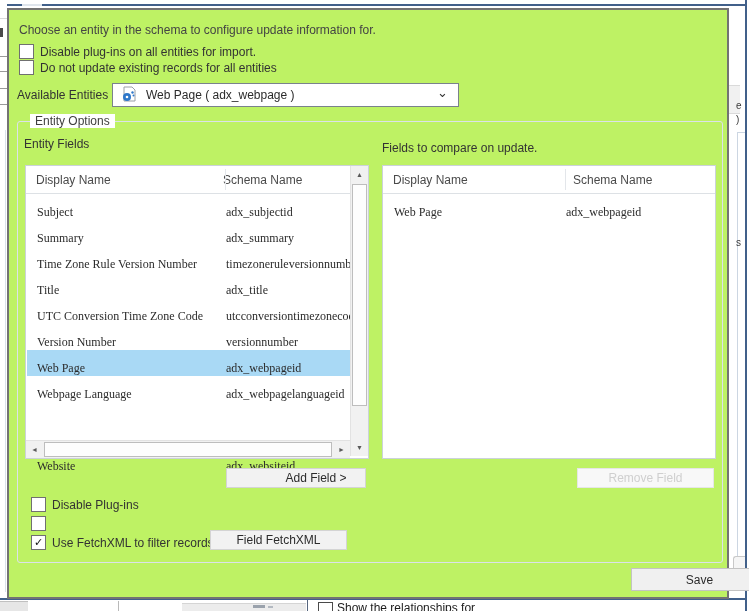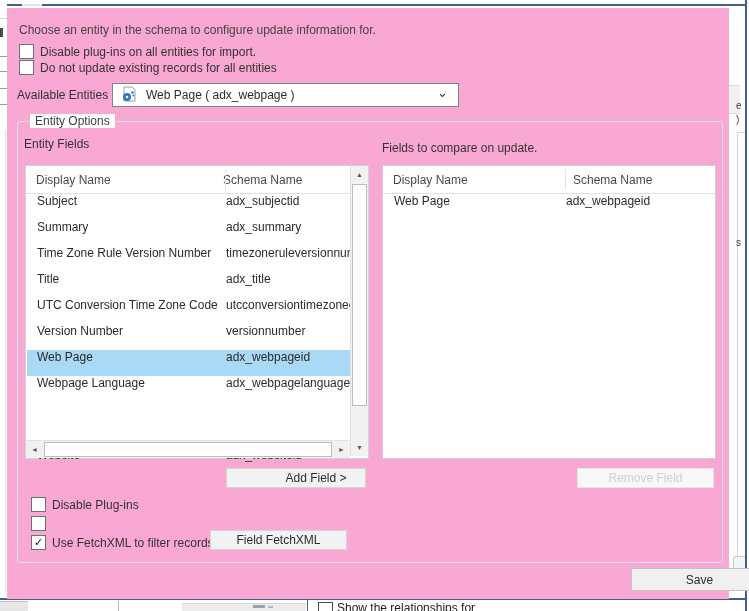--- a/index.html
+++ b/index.html
@@ -25,42 +25,42 @@
   .bs-cell1{left:0;top:601px;width:28px;height:10px;background:#e6e6e6;border-top:1px solid #c0c0c0;}
   .bs-vline1{left:118px;top:601px;width:1px;height:10px;background:#b9b9b9;}
   .bs-band{left:182px;top:603px;width:124px;height:8px;background:#ececec;border-top:1px solid #d5d5d5;}
   .bs-mark1{left:253px;top:605px;width:12px;height:3px;background:#9aa2ac;}
   .bs-mark2{left:268px;top:606px;width:5px;height:2px;background:#b3b9c1;}
   .bs-navy-vline{left:307px;top:600px;width:1px;height:11px;background:#55657e;}
   .bs-cbfrag{left:318px;top:602px;width:13px;height:13px;border:1px solid #4a4a4a;background:#fff;}
   .bs-textclip{left:337px;top:601px;width:160px;height:10px;overflow:hidden;color:#1c1c1c;}
 
   
-  .dialog{left:7px;top:8px;width:718px;height:587px;background:#f9a8d4;border:2px solid #f9a8d4;}
+  .dialog{left:7px;top:8px;width:718px;height:587px;background:#bef264;border:2px solid #737373;}
   .instruction{left:10px;top:13px;color:#444;}
   .cb-box{width:13px;height:13px;border:1px solid #707070;background:#fff;display:inline-block;
           text-align:center;line-height:12px;font-size:11px;color:#111;}
   .cb-row{display:flex;align-items:center;gap:6px;}
   .cb-label{color:#333;}
   .ae-label{left:8px;top:78px;color:#333;}
   .combo{left:103px;top:73px;width:345px;height:22px;border:1px solid #7a828c;background:#fff;
          display:flex;align-items:center;}
   .combo .ent-icon{margin-left:8px;}
   .combo .combo-text{margin-left:9px;color:#2b2b2b;}
   .combo .chev{position:absolute;right:10px;top:1px;color:#333;font-size:13px;}
 
   .groupbox{left:8px;top:111px;width:704px;height:440px;border:1px solid #dbe2ea;border-radius:3px;}
   .groupbox-title{position:absolute;left:12px;top:-8px;background:#fff;padding:0 5px;color:#3f3f3f;}
 
   .section-label{color:#333;}
   .tbl{background:#fff;border:1px solid #cbd2d9;}
   .tbl-header{position:absolute;left:0;top:0;right:0;height:27px;border-bottom:1px solid #dde1e5;
               color:#4a4a4a;display:flex;align-items:center;}
   .hdr-div{position:absolute;top:3px;bottom:3px;width:1px;background:#e3e6ea;}
-  .trow{position:absolute;left:1px;height:26px;display:flex;align-items:flex-start;white-space:nowrap;}
+  .trow{position:absolute;left:1px;height:26px;display:flex;align-items:flex-end;white-space:nowrap;font-family:Liberation Serif, serif;}
   .trow .c1{overflow:hidden;padding-left:10px;box-sizing:border-box;}
   .trow .c2{overflow:hidden;}
   .trow.selected{background:#a9d9f5;}
 
   
   .sb{background:#f1f1f1;position:absolute;}
   .sb-arrow{position:absolute;width:17px;height:17px;display:flex;align-items:center;justify-content:center;
             color:#5a5a5a;font-size:7px;line-height:7px;}
   .sb-thumb{position:absolute;background:#fdfdfd;border:1px solid #bdbdbd;box-sizing:border-box;}
 

